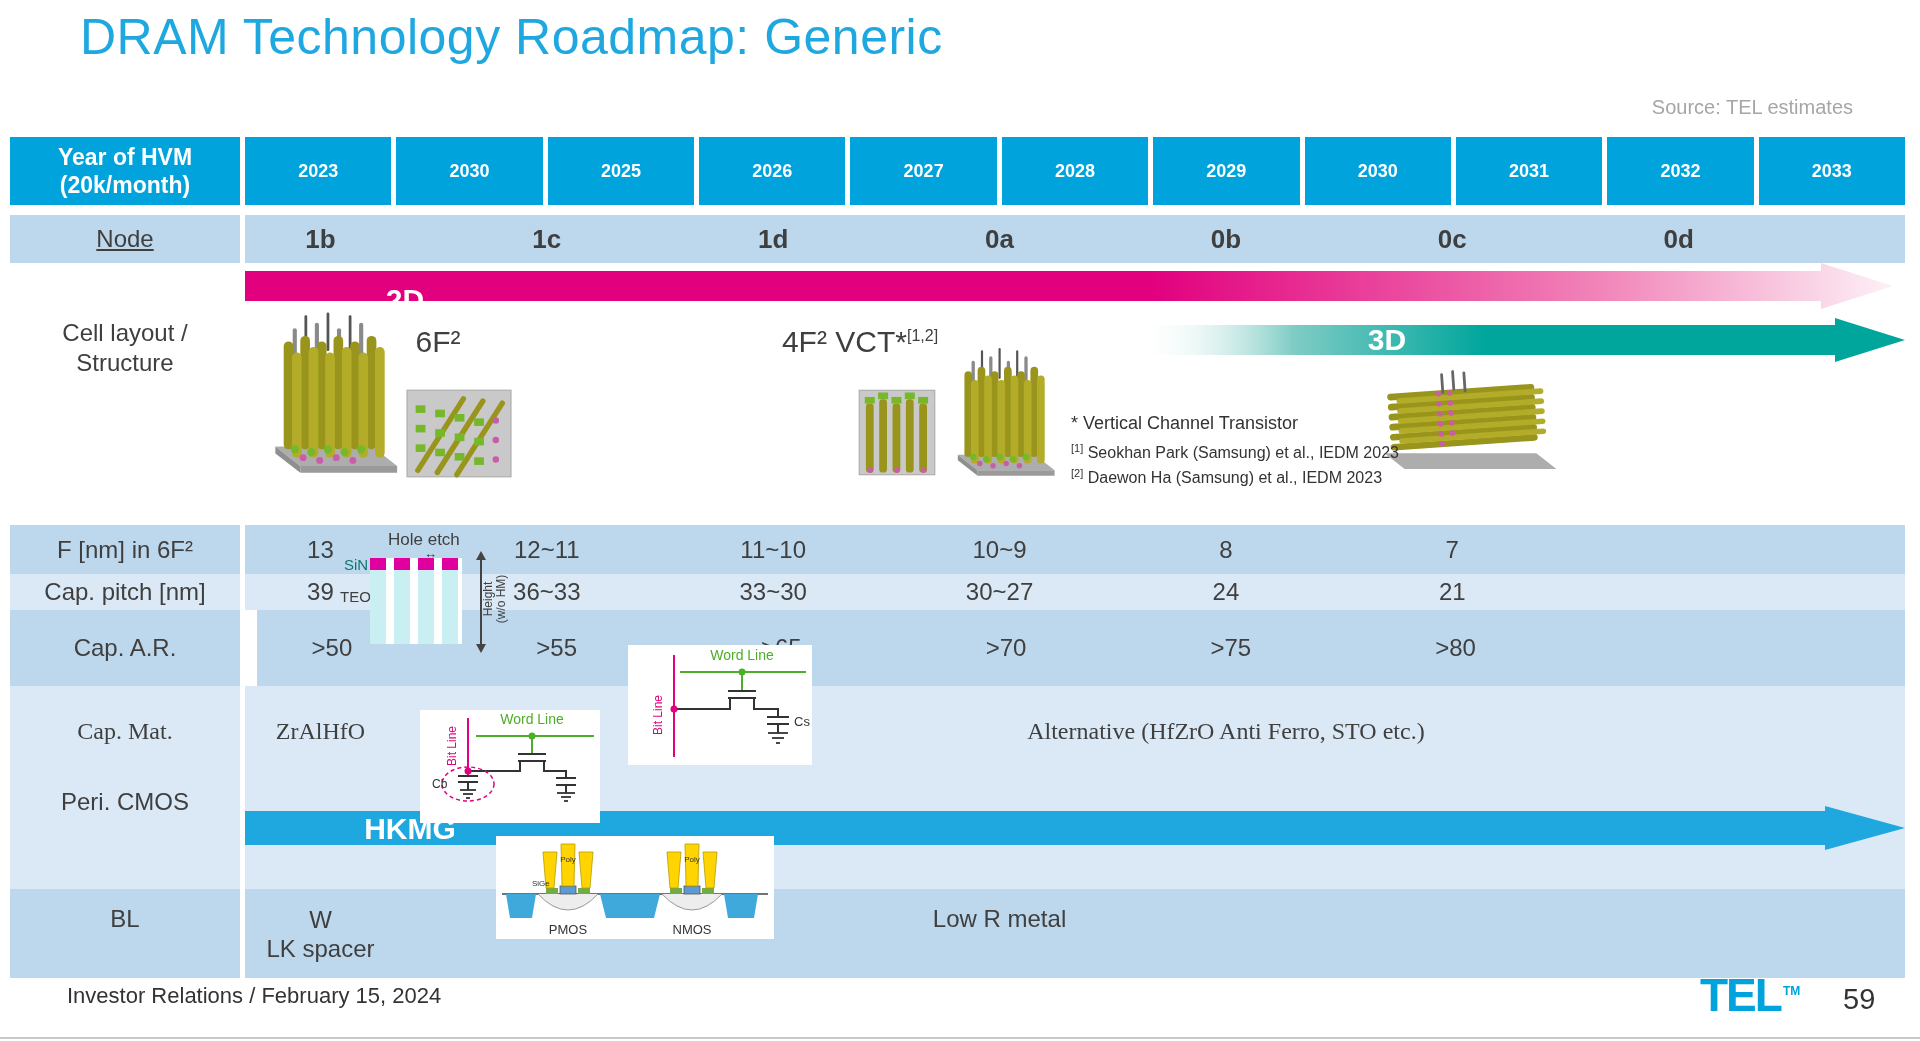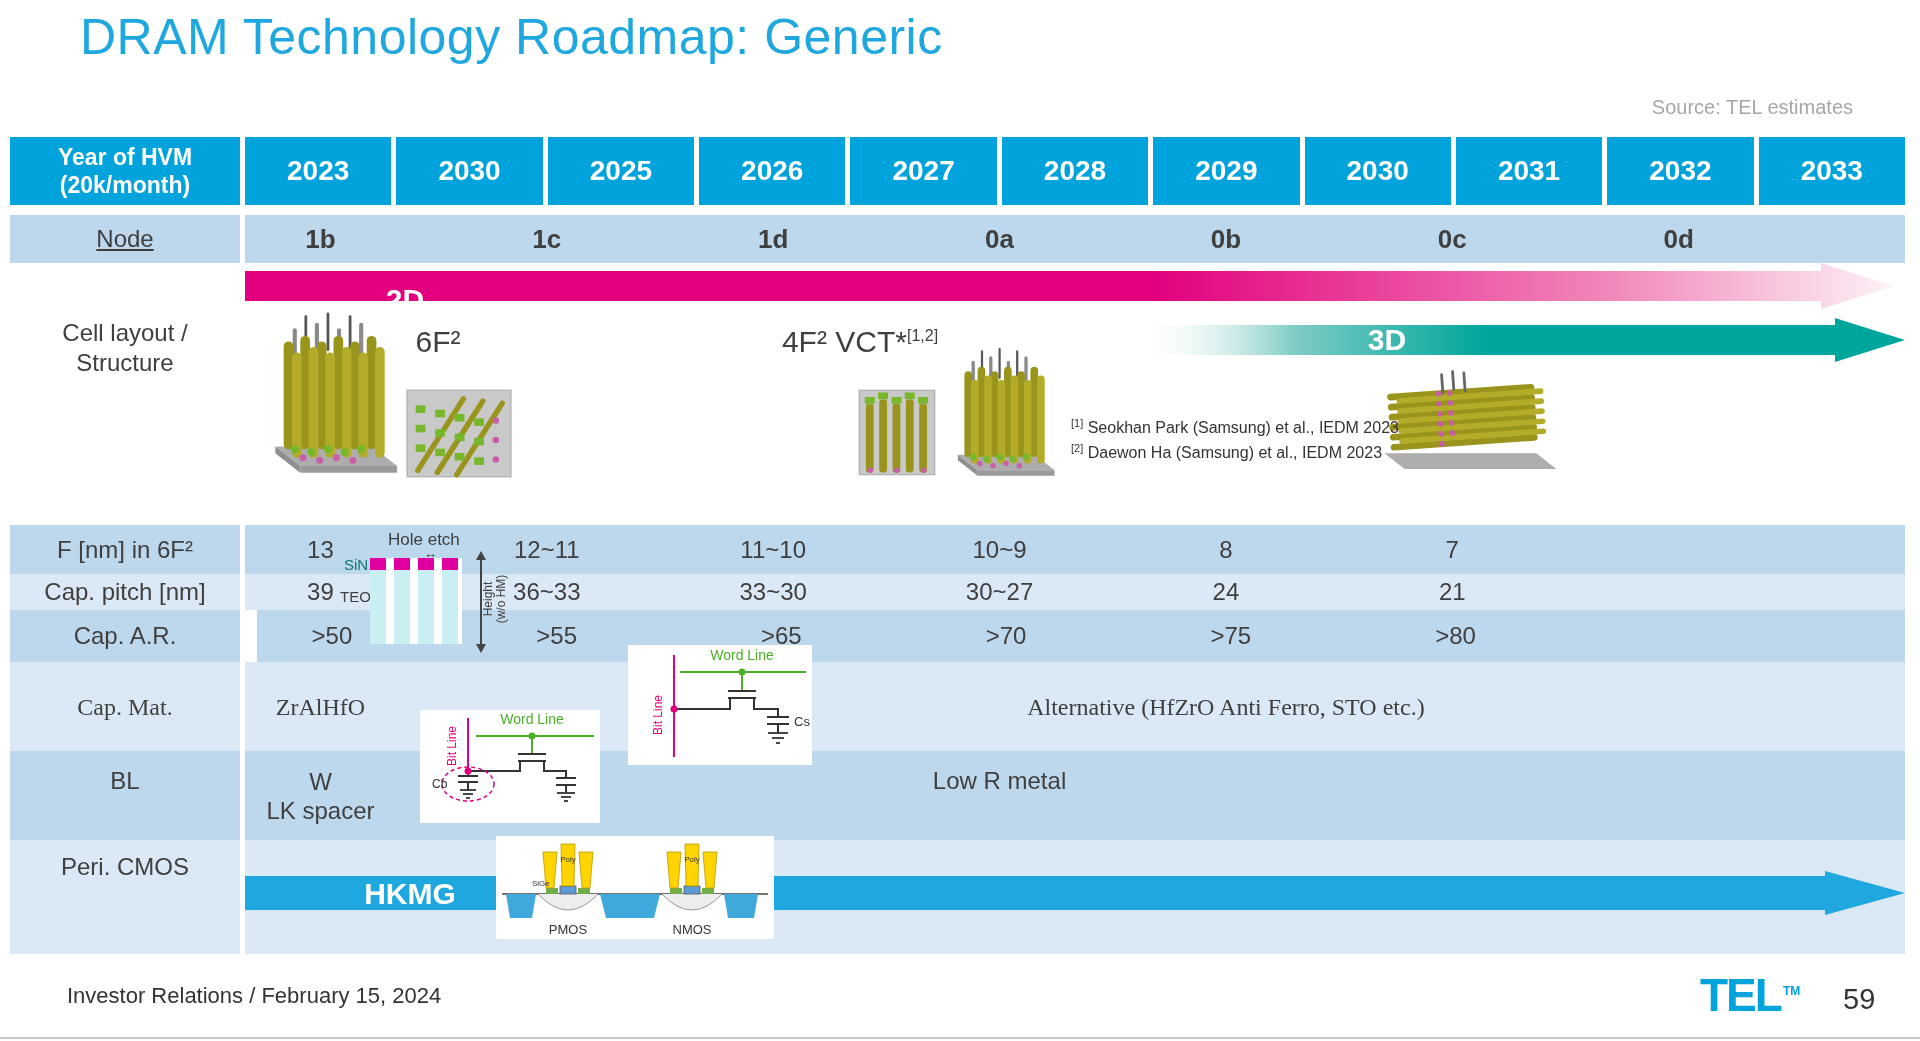--- a/index.html
+++ b/index.html
@@ -10,29 +10,29 @@
   .source{position:absolute;right:67px;top:96px;font-size:20px;color:#A6A6A6;}
 
   .rtable{position:absolute;left:10px;top:137px;width:1895px;}
   .row{display:flex;}
   .lcell{width:230px;flex:none;margin-right:5px;display:flex;flex-direction:column;align-items:center;justify-content:center;text-align:center;font-size:24px;line-height:30px;}
   .vals{flex:1;position:relative;}
 
   .r-header{height:68px;margin-bottom:10px;}
   .r-header .lcell{background:#00A3DC;color:#fff;font-weight:bold;font-size:23px;line-height:28px;}
   .yearcells{display:flex;gap:5px;flex:1;}
-  .ycell{flex:1;background:#00A3DC;color:#fff;font-weight:bold;font-size:28px;display:flex;align-items:center;justify-content:center;}
+  .ycell{flex:1;background:#00A3DC;color:#fff;font-weight:bold;font-size:18px;display:flex;align-items:center;justify-content:center;}
 
   .r-node{height:48px;}
   .r-node .lcell,.r-node .vals{background:#BDD7EC;text-decoration:underline;}
   .r-structure{height:228px;background:#fff;}
   .r-structure .lcell{justify-content:flex-start;padding-top:55px;box-sizing:border-box;text-align:right;}
   .r-f{height:49px;margin-top:34px;}      .r-f .lcell,.r-f .vals{background:#BDD7EC;}
   .r-cappitch{height:36px;} .r-cappitch .lcell,.r-cappitch .vals{background:#DBE9F6;}
-  .r-capar{height:52px;gap:12px;}  .r-capar .lcell,.r-capar .vals{background:#BDD7EC;}
+  .r-capar{height:76px;gap:12px;}  .r-capar .lcell,.r-capar .vals{background:#BDD7EC;}
   .r-capmat{height:89px;} .r-capmat .lcell,.r-capmat .vals{background:#DBE9F6;font-family:Liberation Serif, serif;}
   .r-bl{height:89px;}     .r-bl .lcell,.r-bl .vals{background:#BDD7EC;}
   .r-bl .lcell{justify-content:flex-start;padding-top:15px;box-sizing:border-box;}
   .r-peri{height:114px;}  .r-peri .lcell,.r-peri .vals{background:#DBE9F6;}
   .r-peri .lcell{justify-content:flex-start;padding-top:12px;box-sizing:border-box;}
 
   .slot{position:absolute;top:50%;transform:translate(-50%,-50%);font-size:24px;color:#3F3F3F;white-space:nowrap;text-align:center;}
   .slot.bold{font-weight:bold;font-size:26px;}
   .slot.twoline{line-height:29px;}
   .slot.toptext{top:16px;transform:translateX(-50%);}
@@ -300,20 +300,21 @@
             </g>
             <g stroke="#666666" stroke-width="2.5" stroke-linecap="round">
               <line x1="66" y1="8" x2="66" y2="24"></line>
                 <line x1="76" y1="6" x2="76" y2="22"></line>
                 <line x1="86" y1="8" x2="86" y2="24"></line>
             </g>
           </g>
         </svg>
 
         <div class="footnotes">
+          <div class="fn-star">* Vertical Channel Transistor</div>
           <div class="fn"><sup>[1]</sup><span> Seokhan Park (Samsung) et al., IEDM 2023</span></div>
           <div class="fn"><sup>[2]</sup><span> Daewon Ha (Samsung) et al., IEDM 2023</span></div>
         </div>
       </div>
     </div>
 
     <div class="row r-f">
       <div class="lcell">F [nm] in 6F²</div>
       <div class="vals">
         <div class="slot p1">13</div>
@@ -350,38 +351,38 @@
     </div>
 
     <div class="row r-capmat">
       <div class="lcell">Cap. Mat.</div>
       <div class="vals">
         <div class="slot p1">ZrAlHfO</div>
         <div class="slot p13">Alternative (HfZrO Anti Ferro, STO etc.)</div>
       </div>
     </div>
 
+    <div class="row r-peri">
+      <div class="lcell">Peri. CMOS</div>
+      <div class="vals">
+        <svg class="hkmg" width="1660" height="44" viewBox="0 0 1660 44" preserveAspectRatio="none">
+          <polygon points="0,5 1580,5 1580,0 1660,22 1580,44 1580,39 0,39" fill="#1FA8DF"></polygon>
+        </svg>
+        <div class="lblhkmg">HKMG</div>
+      </div>
+    </div>
+
     <div class="row r-bl">
       <div class="lcell">BL</div>
       <div class="vals">
         <div class="slot p1 twoline">
           <div>W</div>
           <div>LK spacer</div>
         </div>
         <div class="slot p10 toptext">Low R metal</div>
-      </div>
-    </div>
-
-    <div class="row r-peri">
-      <div class="lcell">Peri. CMOS</div>
-      <div class="vals">
-        <svg class="hkmg" width="1660" height="44" viewBox="0 0 1660 44" preserveAspectRatio="none">
-          <polygon points="0,5 1580,5 1580,0 1660,22 1580,44 1580,39 0,39" fill="#1FA8DF"></polygon>
-        </svg>
-        <div class="lblhkmg">HKMG</div>
       </div>
     </div>
   </div>
 
   <div class="hole-etch">
     <div class="he-title">Hole etch</div>
     <div class="he-wa">↔</div>
     <div class="he-sin">SiN</div>
     <div class="he-teos">TEOS</div>
     <div class="he-sinbar"></div>

